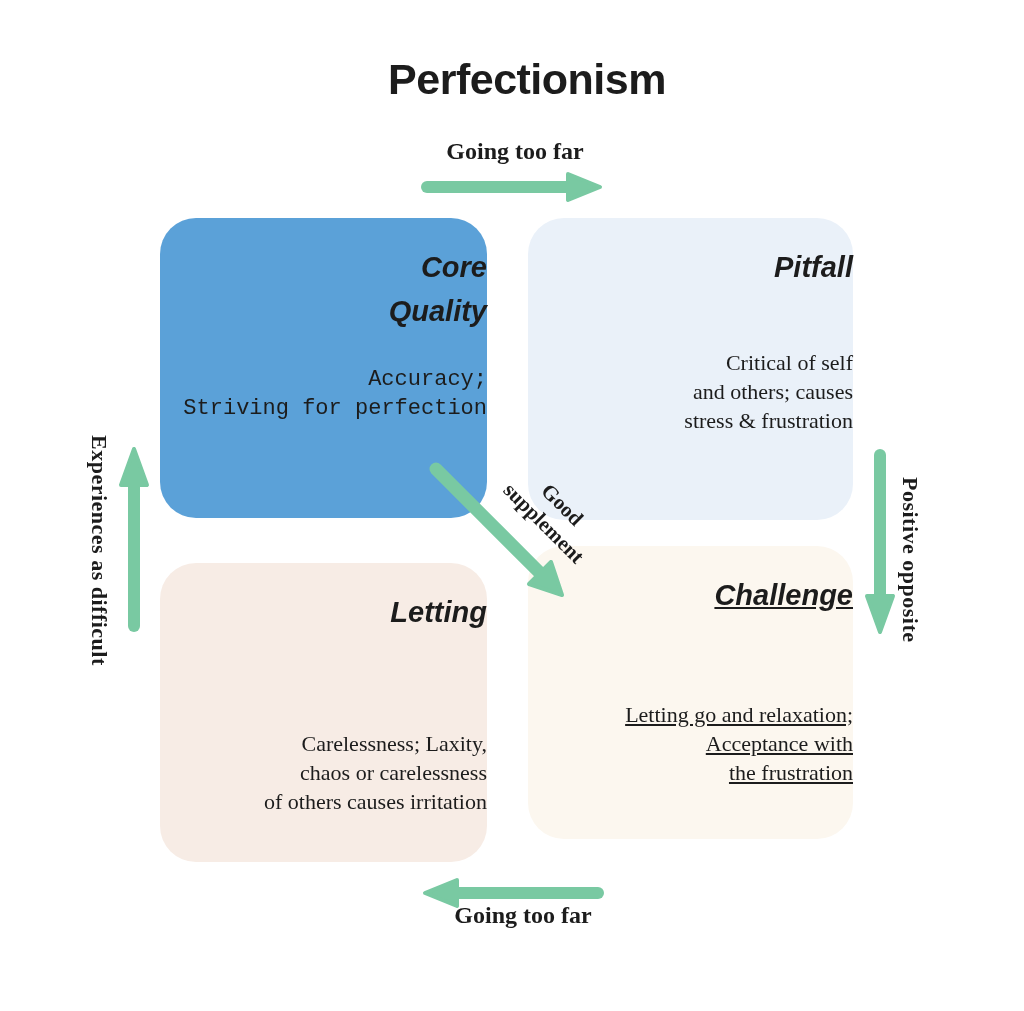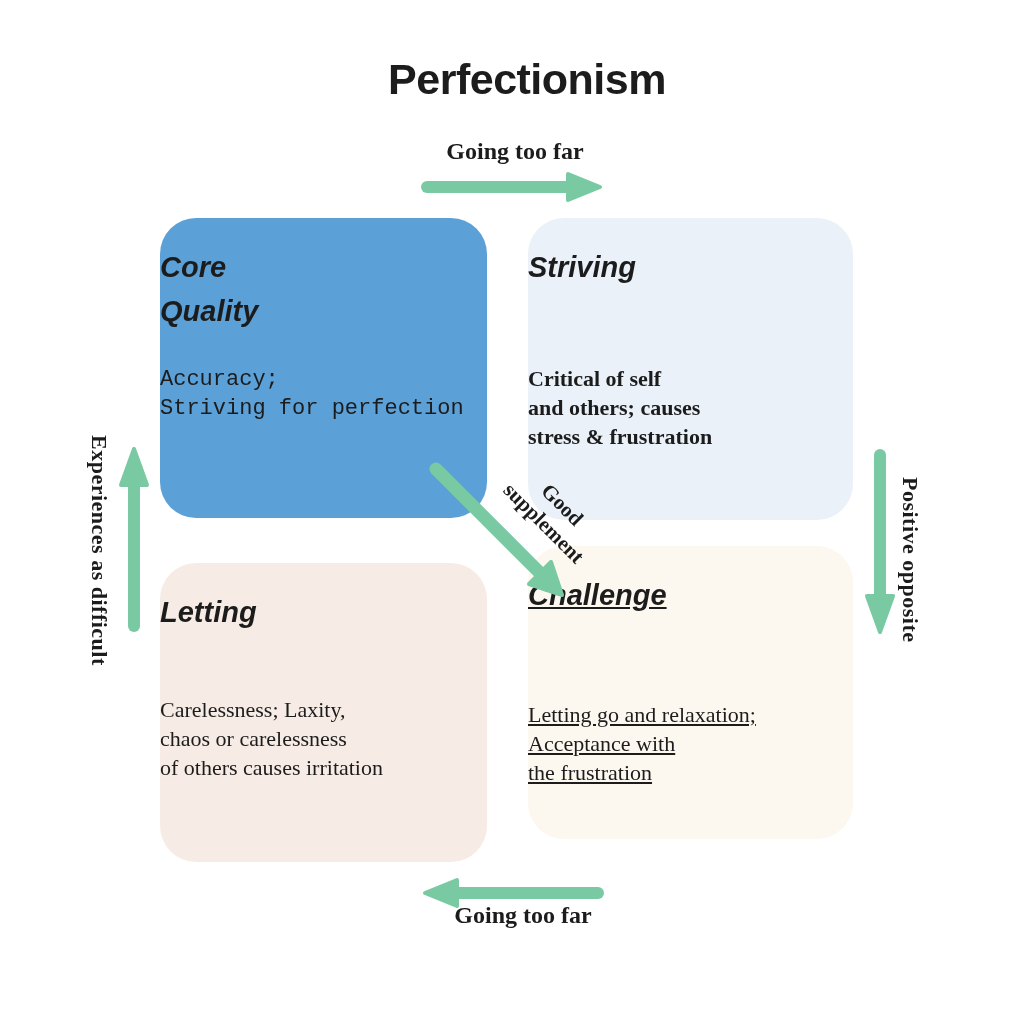--- a/index.html
+++ b/index.html
@@ -19,37 +19,37 @@
   .canvas{
     position:relative;width:1024px;height:958px;background:#ffffff;overflow:hidden;
   }
   .title{
     position:absolute;top:58px;left:527px;transform:translateX(-50%);
     margin:0;white-space:nowrap;
     font:700 43px/1 "Liberation Sans","DejaVu Sans",sans-serif;
     letter-spacing:-0.5px;color:var(--text);
   }
   .quad{
-    position:absolute;border-radius:36px;text-align:left;
+    position:absolute;border-radius:36px;text-align:right;
   }
   .quad.core{left:160px;top:218px;width:327px;height:300px;background:var(--core-quality-bg);}
   .quad.pitfall{left:528px;top:218px;width:325px;height:302px;background:var(--pitfall-bg);}
   .quad.allergy{left:160px;top:563px;width:327px;height:299px;background:var(--allergy-bg);}
   .quad.challenge{left:528px;top:546px;width:325px;height:293px;background:var(--challenge-bg);text-decoration:underline;}
   .quad-title{
     margin:28px 0 0;
     font:italic 700 29px/1.5 "Liberation Sans","DejaVu Sans",sans-serif;
     white-space:pre-line;color:var(--text);
   }
   .quad-body{
     margin:0;font-size:22px;line-height:1.32;white-space:pre-line;color:var(--text);
   }
   .core .quad-body{margin-top:32px;font-family:Liberation Mono, monospace;}
-  .pitfall .quad-body{margin-top:74px;font-weight:bold;}
-  .allergy .quad-body{margin-top:60px;}
+  .pitfall .quad-body{margin-top:58px;}
+  .allergy .quad-body{margin-top:94px;}
   .challenge .quad-body{margin-top:82px;}
   .edge-label{
     position:absolute;font-weight:700;font-size:24px;white-space:nowrap;color:var(--text);
   }
   .edge-label.top{top:138px;left:515px;transform:translateX(-50%);}
   .edge-label.bottom{top:902px;left:523px;transform:translateX(-50%);}
   .v-label{
     writing-mode:vertical-rl;text-align:center;font-size:22px;white-space:nowrap;
     letter-spacing:0.5px;
   }
@@ -85,21 +85,21 @@
   </svg>
 
   <section class="quad core">
     <h2 class="quad-title">Core
 Quality</h2>
     <p class="quad-body">Accuracy;
 Striving for perfection</p>
   </section>
 
   <section class="quad pitfall">
-    <h2 class="quad-title">Striving</h2>
+    <h2 class="quad-title">Pitfall</h2>
     <p class="quad-body">Critical of self
 and others; causes
 stress &amp; frustration</p>
   </section>
 
   <section class="quad allergy">
     <h2 class="quad-title">Letting</h2>
     <p class="quad-body">Carelessness; Laxity,
 chaos or carelessness
 of others causes irritation</p>

